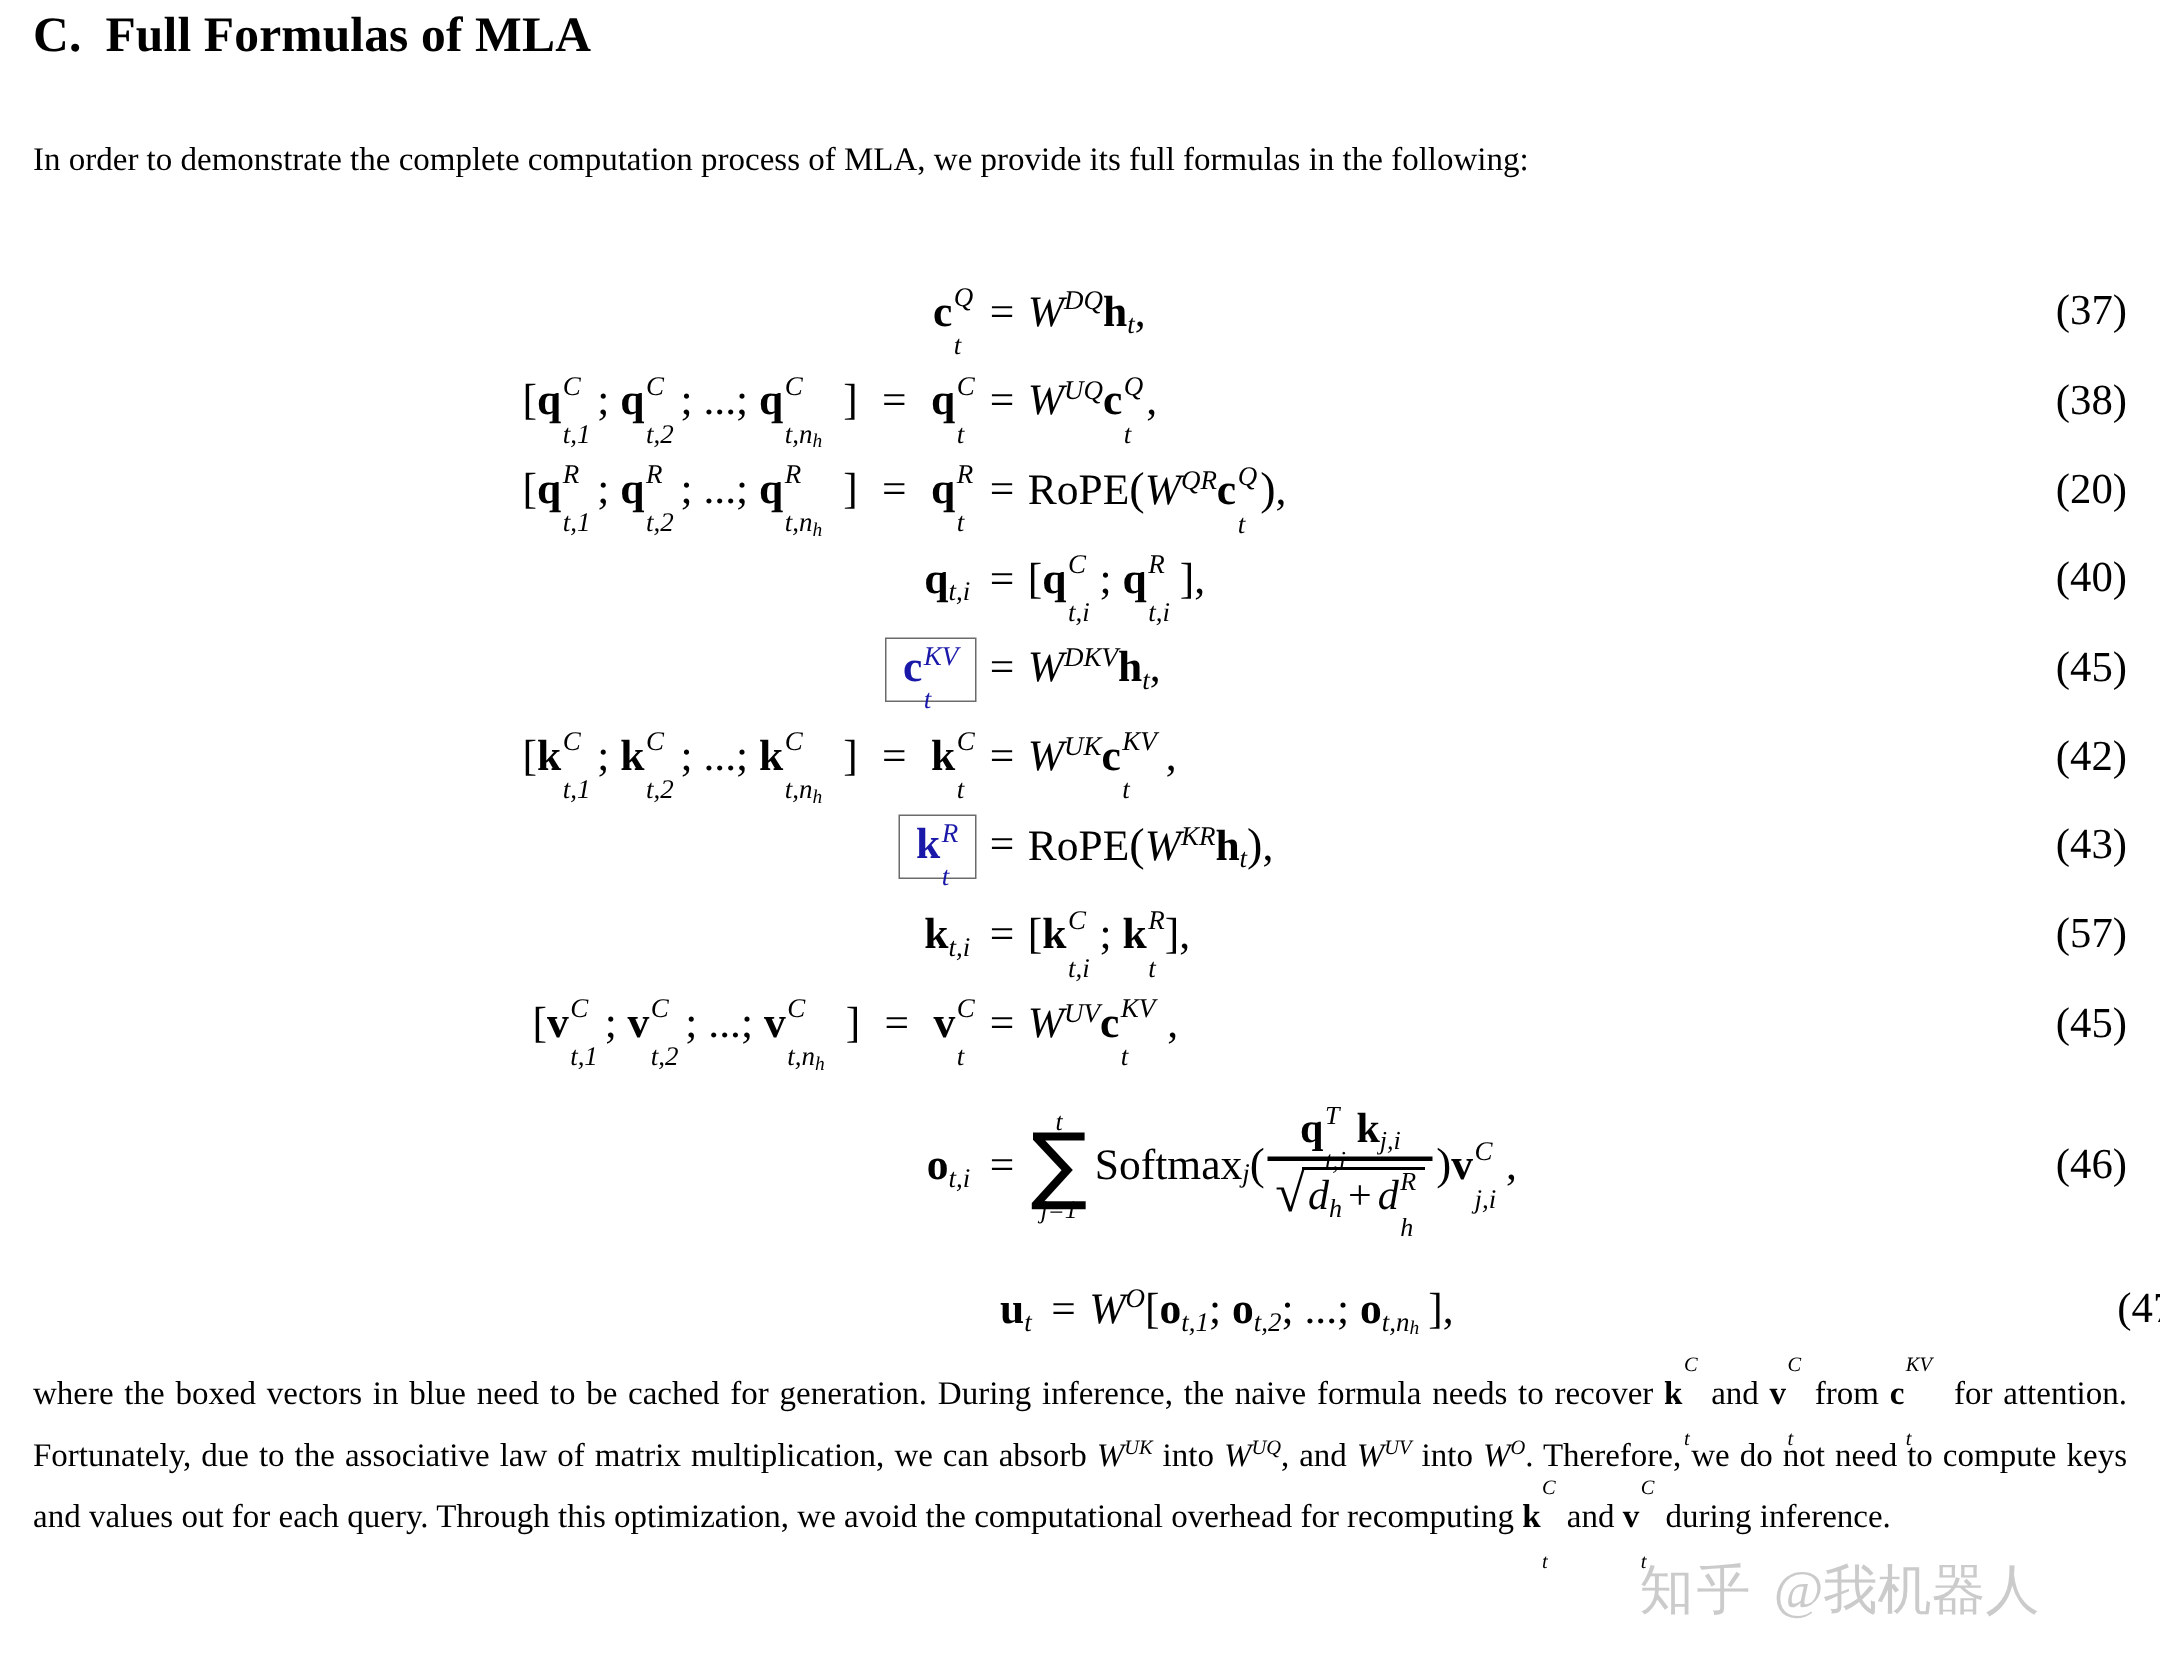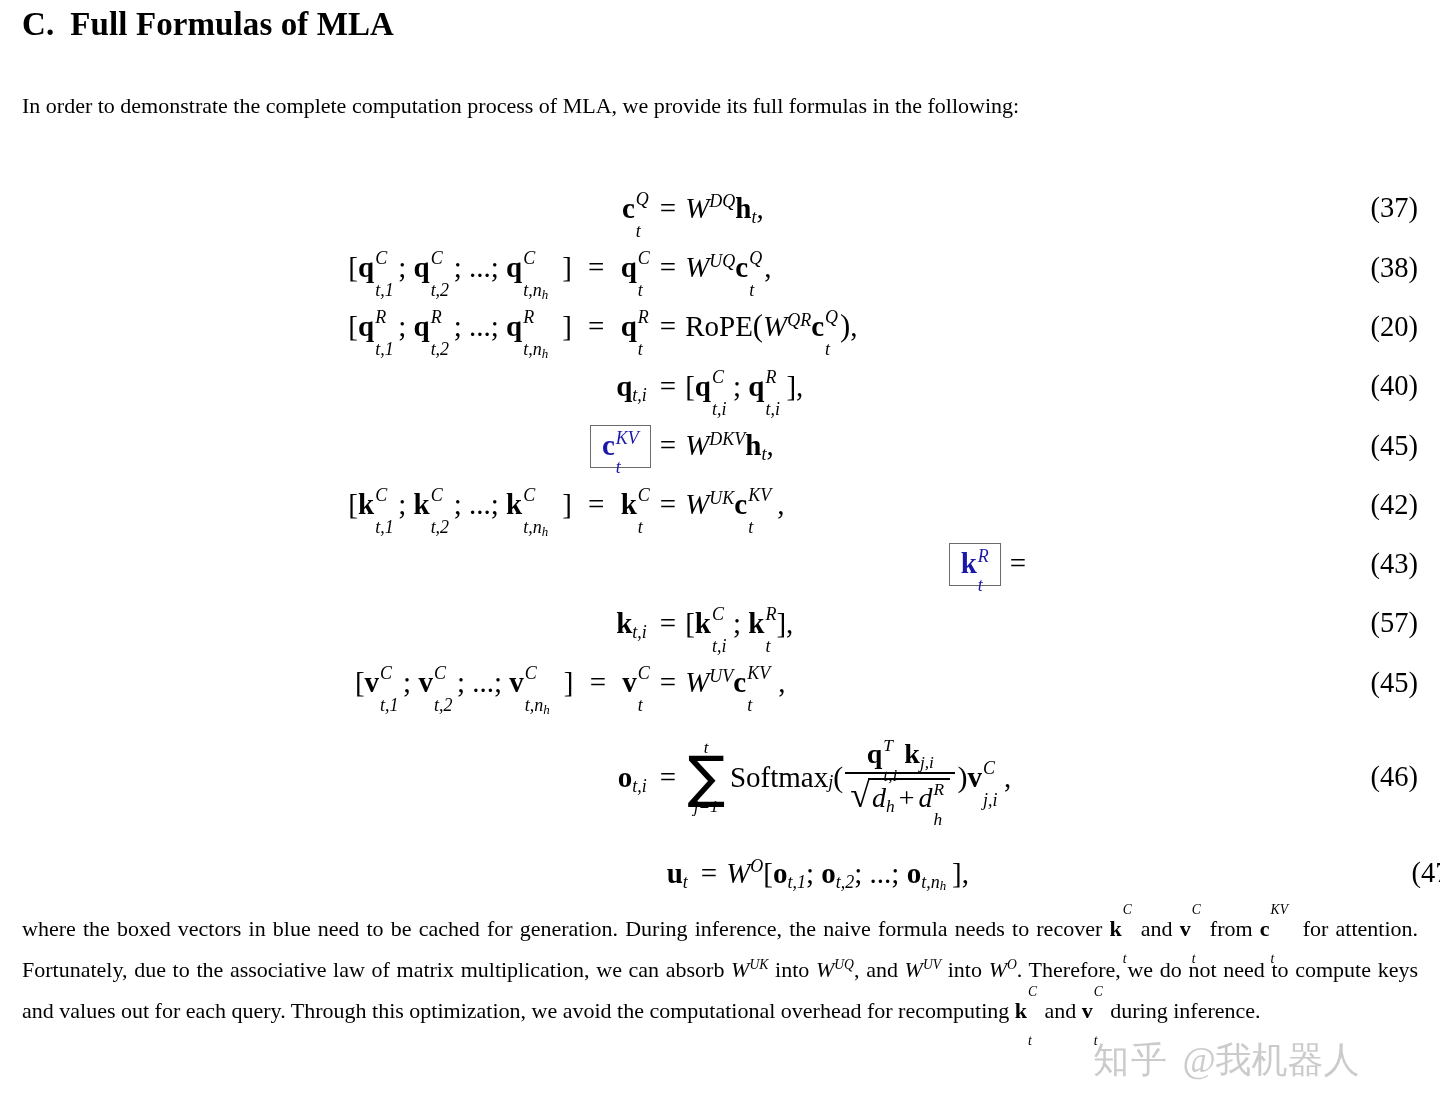--- a/index.html
+++ b/index.html
@@ -356,20 +356,23 @@
     </div>
 
     <div class="eq-row eq-h2">
       <div class="eq-body">
         <span class="eq-lhs math">
           <span class="boxed">
             <span class="mb blue">k</span><span class="ss-w"><span class="ss"><span class="s-up blue">R</span><span class="s-dn blue">t</span></span></span><span style="display:inline-block;width:12px"></span>
           </span>
         </span>
         <span class="rel math mup">=</span>
+        <span class="eq-rhs math">
+          <span class="mup">RoPE</span><span class="paren mup">(</span><span class="mi">W</span><span class="sup mup">KR</span><span class="mb">h</span><span class="sub">t</span><span class="paren mup">)</span><span class="mup">,</span>
+        </span>
       </div>
       <span class="eq-num">(43)</span>
     </div>
 
     <div class="eq-row eq-h1">
       <div class="eq-body">
         <span class="eq-lhs math">
           <span class="mb">k</span><span class="sub">t,i</span><span style="display:inline-block;width:4px"></span>
         </span>
         <span class="rel math mup">=</span>

